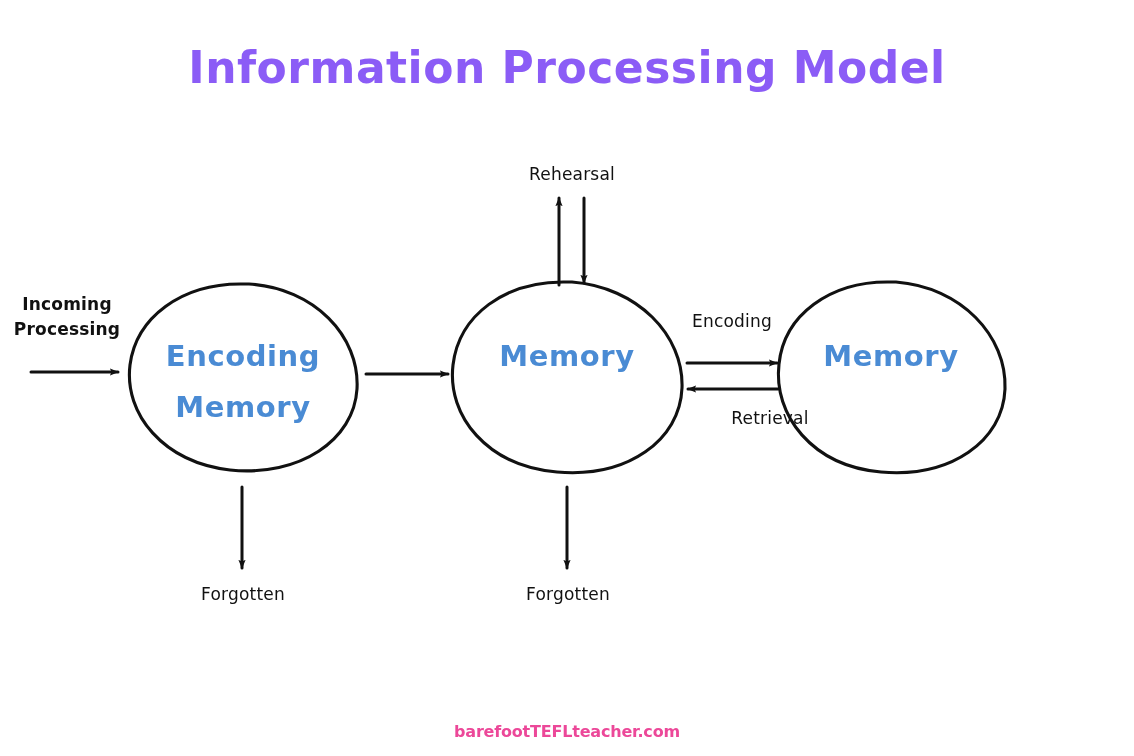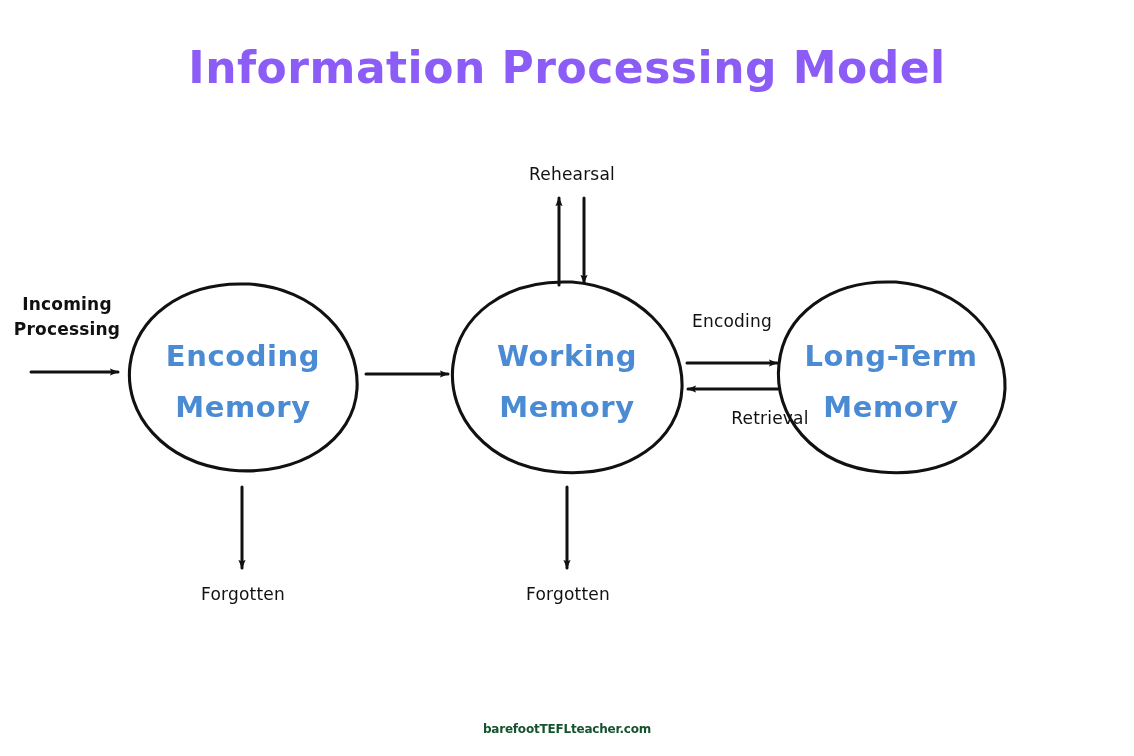--- a/index.html
+++ b/index.html
@@ -38,23 +38,23 @@
   }
 
   
   .footer {
     position: absolute;
     left: 0;
     top: 722px;
     width: 1134px;
     text-align: center;
     font-family: "DejaVu Sans", sans-serif;
-    font-size: 12px;
+    font-size: 16px;
     font-weight: bold;
-    color: #14532d;
+    color: #ec4899;
     letter-spacing: -0.2px;
   }
 
   
   .node-label {
     position: absolute;
     text-align: center;
     color: #4a8bd4;
     font-family: "DejaVu Sans", sans-serif;
     font-size: 29px;
@@ -141,26 +141,24 @@
 </svg>
 
 <div class="title">Information Processing Model</div>
 
 <div class="node-label" style="left:143px; top:331px; width:200px;">
   <span>Encoding</span>
   <span class="l2">Memory</span>
 </div>
 
 <div class="node-label" style="left:467px; top:331px; width:200px;">
-  <span>Working</span>
   <span class="l2">Memory</span>
 </div>
 
 <div class="node-label" style="left:789px; top:331px; width:204px;">
-  <span>Long-Term</span>
   <span class="l2">Memory</span>
 </div>
 
 <div class="hand-label lbl-incoming">
   <span>Incoming</span>
   <span class="l2">Processing</span>
 </div>
 
 <div class="hand-label lbl-rehearsal">Rehearsal</div>
 

